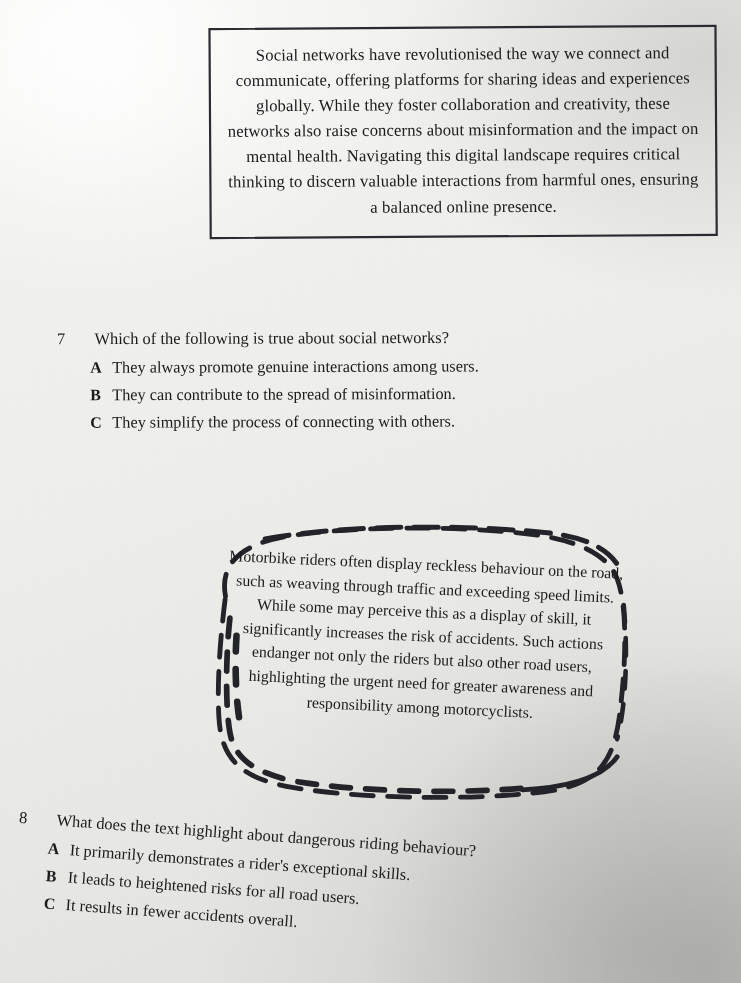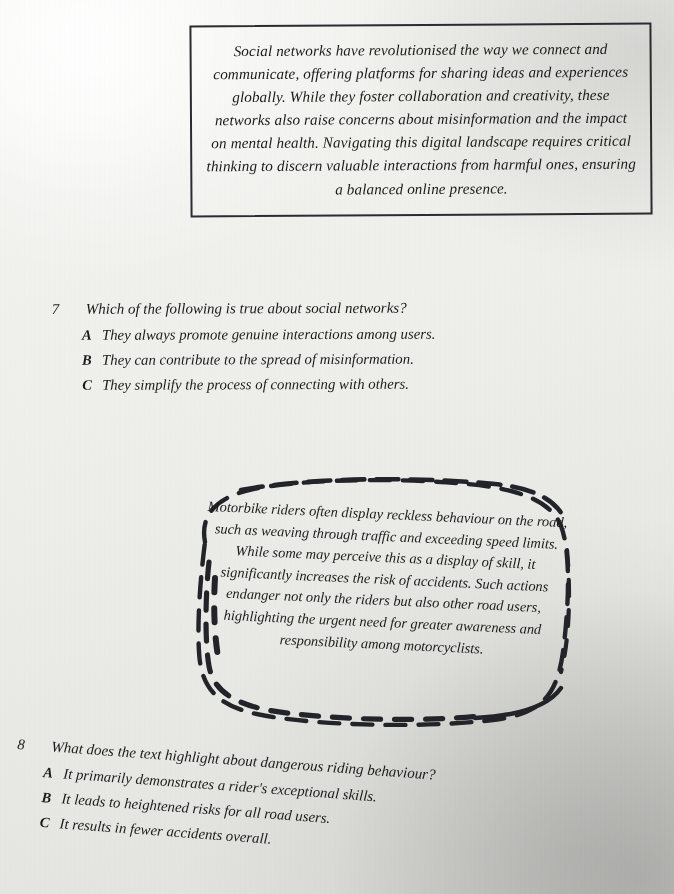--- a/index.html
+++ b/index.html
@@ -18,21 +18,20 @@
 
   
   #page {
     position: absolute;
     inset: 0;
     background:
       radial-gradient(ellipse 70% 45% at 14% 4%, rgba(255,255,255,0.75) 0%, rgba(255,255,255,0.0) 60%),
       radial-gradient(ellipse 90% 60% at 85% 96%, rgba(150,150,148,0.30) 0%, rgba(150,150,148,0) 65%),
       radial-gradient(ellipse 60% 35% at 95% 6%, rgba(140,140,138,0.28) 0%, rgba(140,140,138,0) 70%),
       linear-gradient(160deg, #f4f4f1 0%, #eeeeea 42%, #e7e7e3 72%, #dededa 100%);
-    font-style: italic;
   }
   #grain {
     position: absolute;
     inset: 0;
     pointer-events: none;
     opacity: .35;
     background-image:
       repeating-linear-gradient(0deg, rgba(0,0,0,0.012) 0px, rgba(0,0,0,0) 2px, rgba(0,0,0,0.012) 3px),
       repeating-linear-gradient(90deg, rgba(0,0,0,0.010) 0px, rgba(0,0,0,0) 3px, rgba(0,0,0,0.010) 5px);
   }

